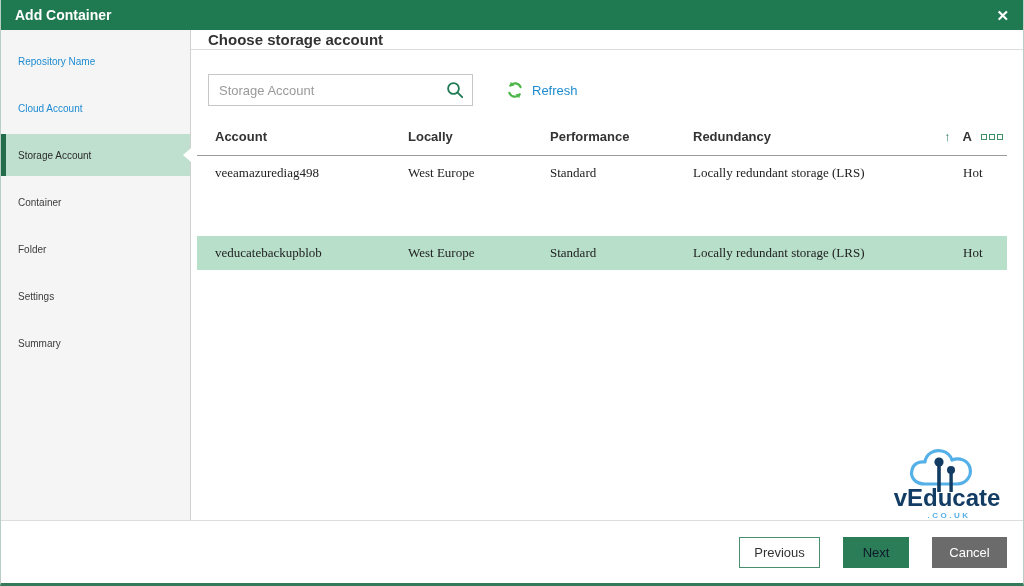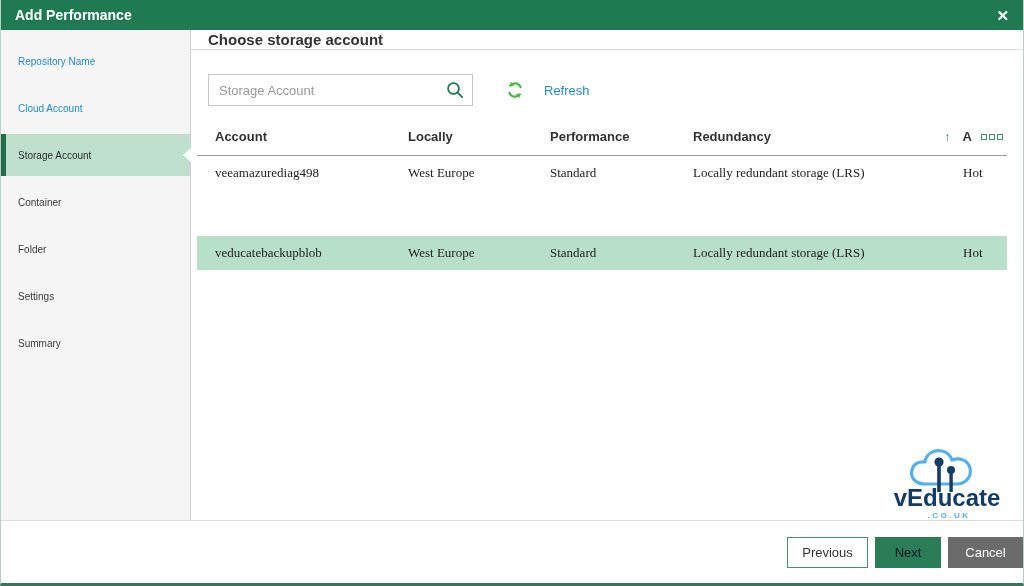--- a/index.html
+++ b/index.html
@@ -74,21 +74,21 @@
     border: 1px solid #c6c6c6; background: #fff;
     font-family: "Liberation Sans", sans-serif;
     font-size: 13px; color: #333; padding: 0 34px 0 10px; outline: none;
   }
   .searchbox input::placeholder { color: #9a9a9a; }
   .search-icon {
     position: absolute; right: 9px; top: 7px; width: 18px; height: 18px;
     cursor: pointer;
   }
   .refresh {
-    margin-left: 33px; display: flex; align-items: center; gap: 20px;
+    margin-left: 33px; display: flex; align-items: center; gap: 8px;
     cursor: pointer;
   }
   .refresh-icon { width: 18px; height: 18px; }
   .refresh-label { color: #1e8bd1; font-size: 13px; }
   
   .table { margin: 12px 16px 0 6px; font-size: 13px; }
   .thead {
     display: flex; align-items: center; height: 38px;
     font-weight: bold; color: #333;
     border-bottom: 1px solid #9b9b9b;
@@ -113,39 +113,39 @@
   }
   .trow:first-of-type { height: 36px; }
   .trow.selected { background: #b7dfca; margin-top: 46px; }
   .trow .col-tier { padding-left: 19px; }
   
   .logo { position: absolute; right: 12px; bottom: -4px; width: 128px; height: 80px; }
   
   .footer {
     flex: 0 0 63px; border-top: 1px solid #ddd; background: #fff;
     display: flex; align-items: center; justify-content: flex-end;
-    padding-right: 0; gap: 7px;
+    padding-right: 16px; gap: 23px;
   }
   .btn {
     min-width: 66px; height: 31px; padding: 0 18px;
     font-family: "Liberation Sans", sans-serif; font-size: 13px;
     display: inline-flex; align-items: center; justify-content: center;
     cursor: pointer; border: none;
   }
   .btn-previous { background: #fff; color: #333; border: 1px solid #4a8f6d; width: 81px; }
   .btn-next { background: #2b7d57; color: #0f172a; width: 66px; }
   .btn-cancel { background: #6b6b6b; color: #fff; width: 75px; }
 </style>
 </head>
 <body>
 
 <div class="dialog">
 
   <div class="titlebar">
-    <span class="title">Add Performance</span>
+    <span class="title">Add Container</span>
     <span class="close">✕</span>
   </div>
 
   <div class="main">
 
     <div class="sidebar">
       <div class="step link">Repository Name</div>
       <div class="step link">Cloud Account</div>
       <div class="step active">Storage Account</div>
       <div class="step future">Container</div>

